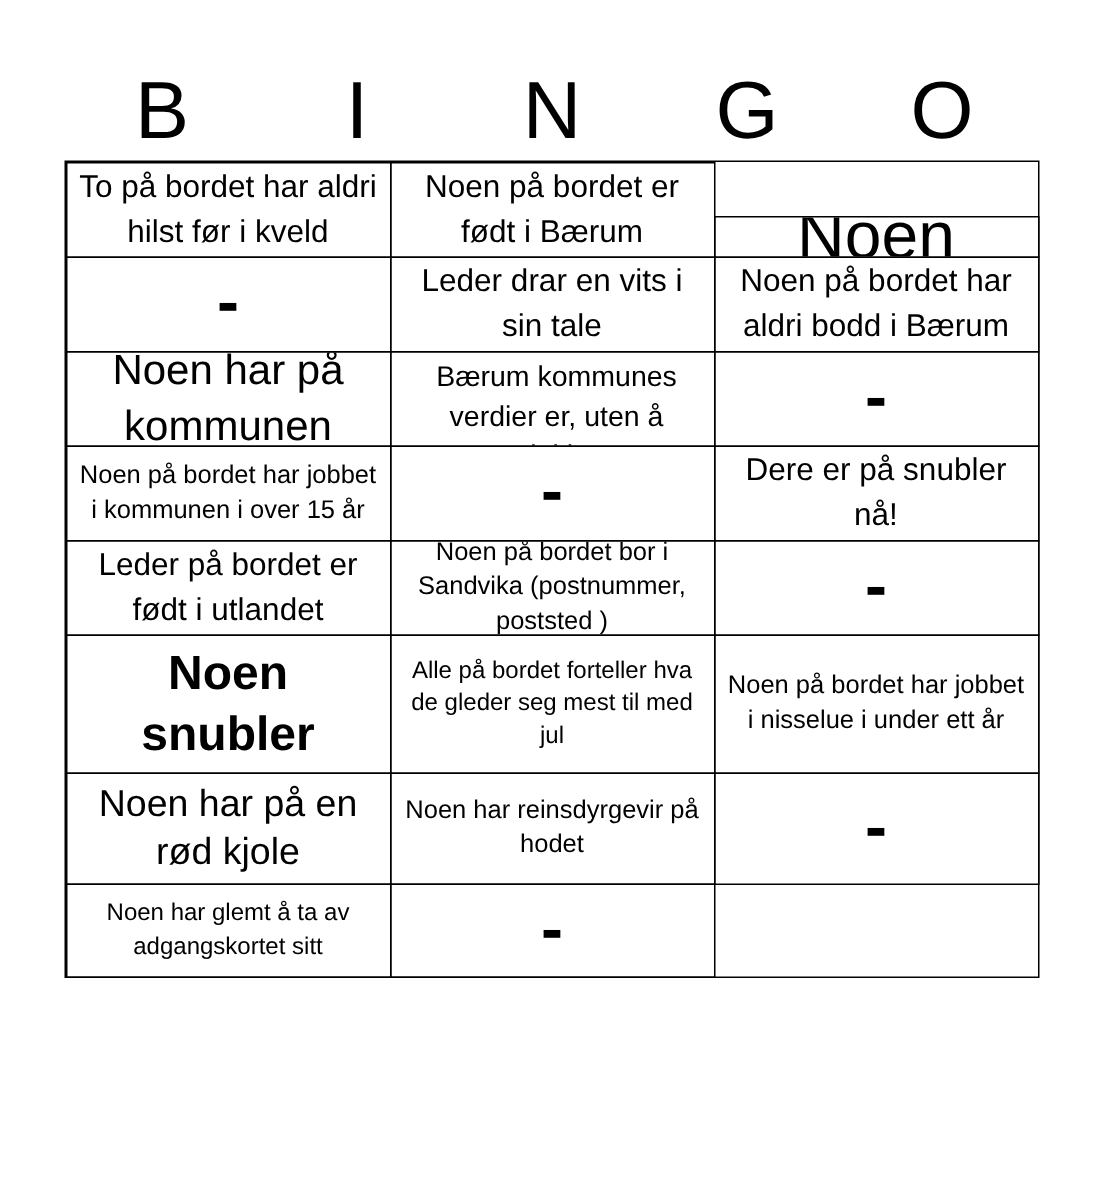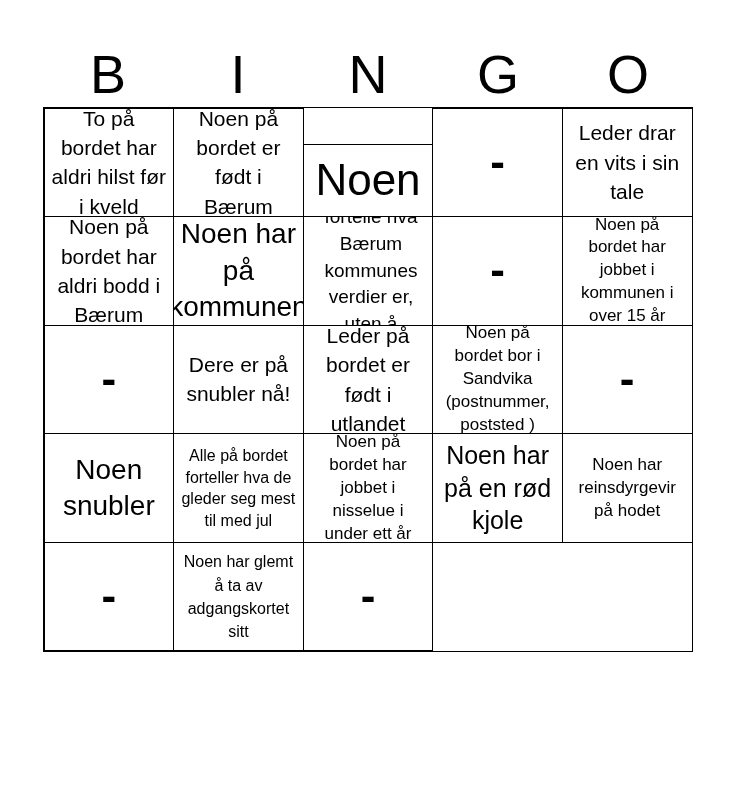--- a/index.html
+++ b/index.html
@@ -1,20 +1,20 @@
 <!DOCTYPE html>
 <html><head>
 <meta charset="utf-8">
 <style>
   html, body { margin:0; padding:0; background:#ffffff; }
   body { width:736px; height:800px; position:relative; font-family:"Liberation Sans", sans-serif; color:#000; }
   .header { position:absolute; left:43px; top:42px; width:650px; height:64px; display:flex; }
   .header span { flex:1; text-align:center; font-size:54px; line-height:64px; }
   .grid { position:absolute; left:43px; top:107px; width:650px; height:545px; display:grid;
-          grid-template-columns:repeat(5,1fr); grid-template-rows:repeat(5,1fr);
+          grid-template-columns:repeat(3,1fr); grid-template-rows:repeat(5,1fr);
           border:1px solid #000; box-sizing:border-box; }
   .cell { border:1px solid #000; margin:-0.5px; display:flex; align-items:center; justify-content:center;
           text-align:center; box-sizing:border-box; padding:4px 6px; line-height:1.2; overflow:hidden; cursor:pointer; }
   .s-xl { font-size:44px; line-height:1.1;margin-top:36px; }
   .s-l { font-size:28px; line-height:1.3; }
   .s-m { font-size:21px; line-height:1.4; }
   .s-s { font-size:17px; line-height:1.35; }
   .s-xs { font-size:15px; line-height:1.45; }
   .dash { font-size:44px; font-weight:bold; }
 </style>
@@ -42,21 +42,21 @@
   <div class="cell s-xs" style="font-size:19px;line-height:1.4;padding-left:12px;">Dere kan fortelle hva Bærum kommunes verdier er, uten å sjekke</div>
   <div class="cell dash">-</div>
 
   <div class="cell s-s">Noen på bordet har jobbet i kommunen i over 15 år</div>
   <div class="cell dash">-</div>
   <div class="cell s-m">Dere er på snubler nå!</div>
   <div class="cell s-m">Leder på bordet er født i utlandet</div>
   <div class="cell s-s">Noen på bordet bor i Sandvika (postnummer, poststed )</div>
 
   <div class="cell dash">-</div>
-  <div class="cell s-l" style="font-size:28px;">Noen snubler</div>
+  <div class="cell s-l" style="font-size:32px;font-weight:bold;">Noen snubler</div>
   <div class="cell s-s" style="font-size:16px;">Alle på bordet forteller hva de gleder seg mest til med jul</div>
   <div class="cell s-s">Noen på bordet har jobbet i nisselue i under ett år</div>
 
   <div class="cell s-l" style="font-size:25px;">Noen har på en rød kjole</div>
   <div class="cell s-s">Noen har reinsdyrgevir på hodet</div>
   <div class="cell dash">-</div>
   <div class="cell s-xs" style="font-size:16px;">Noen har glemt å ta av adgangskortet sitt</div>
   <div class="cell dash">-</div>
 </div>
 

